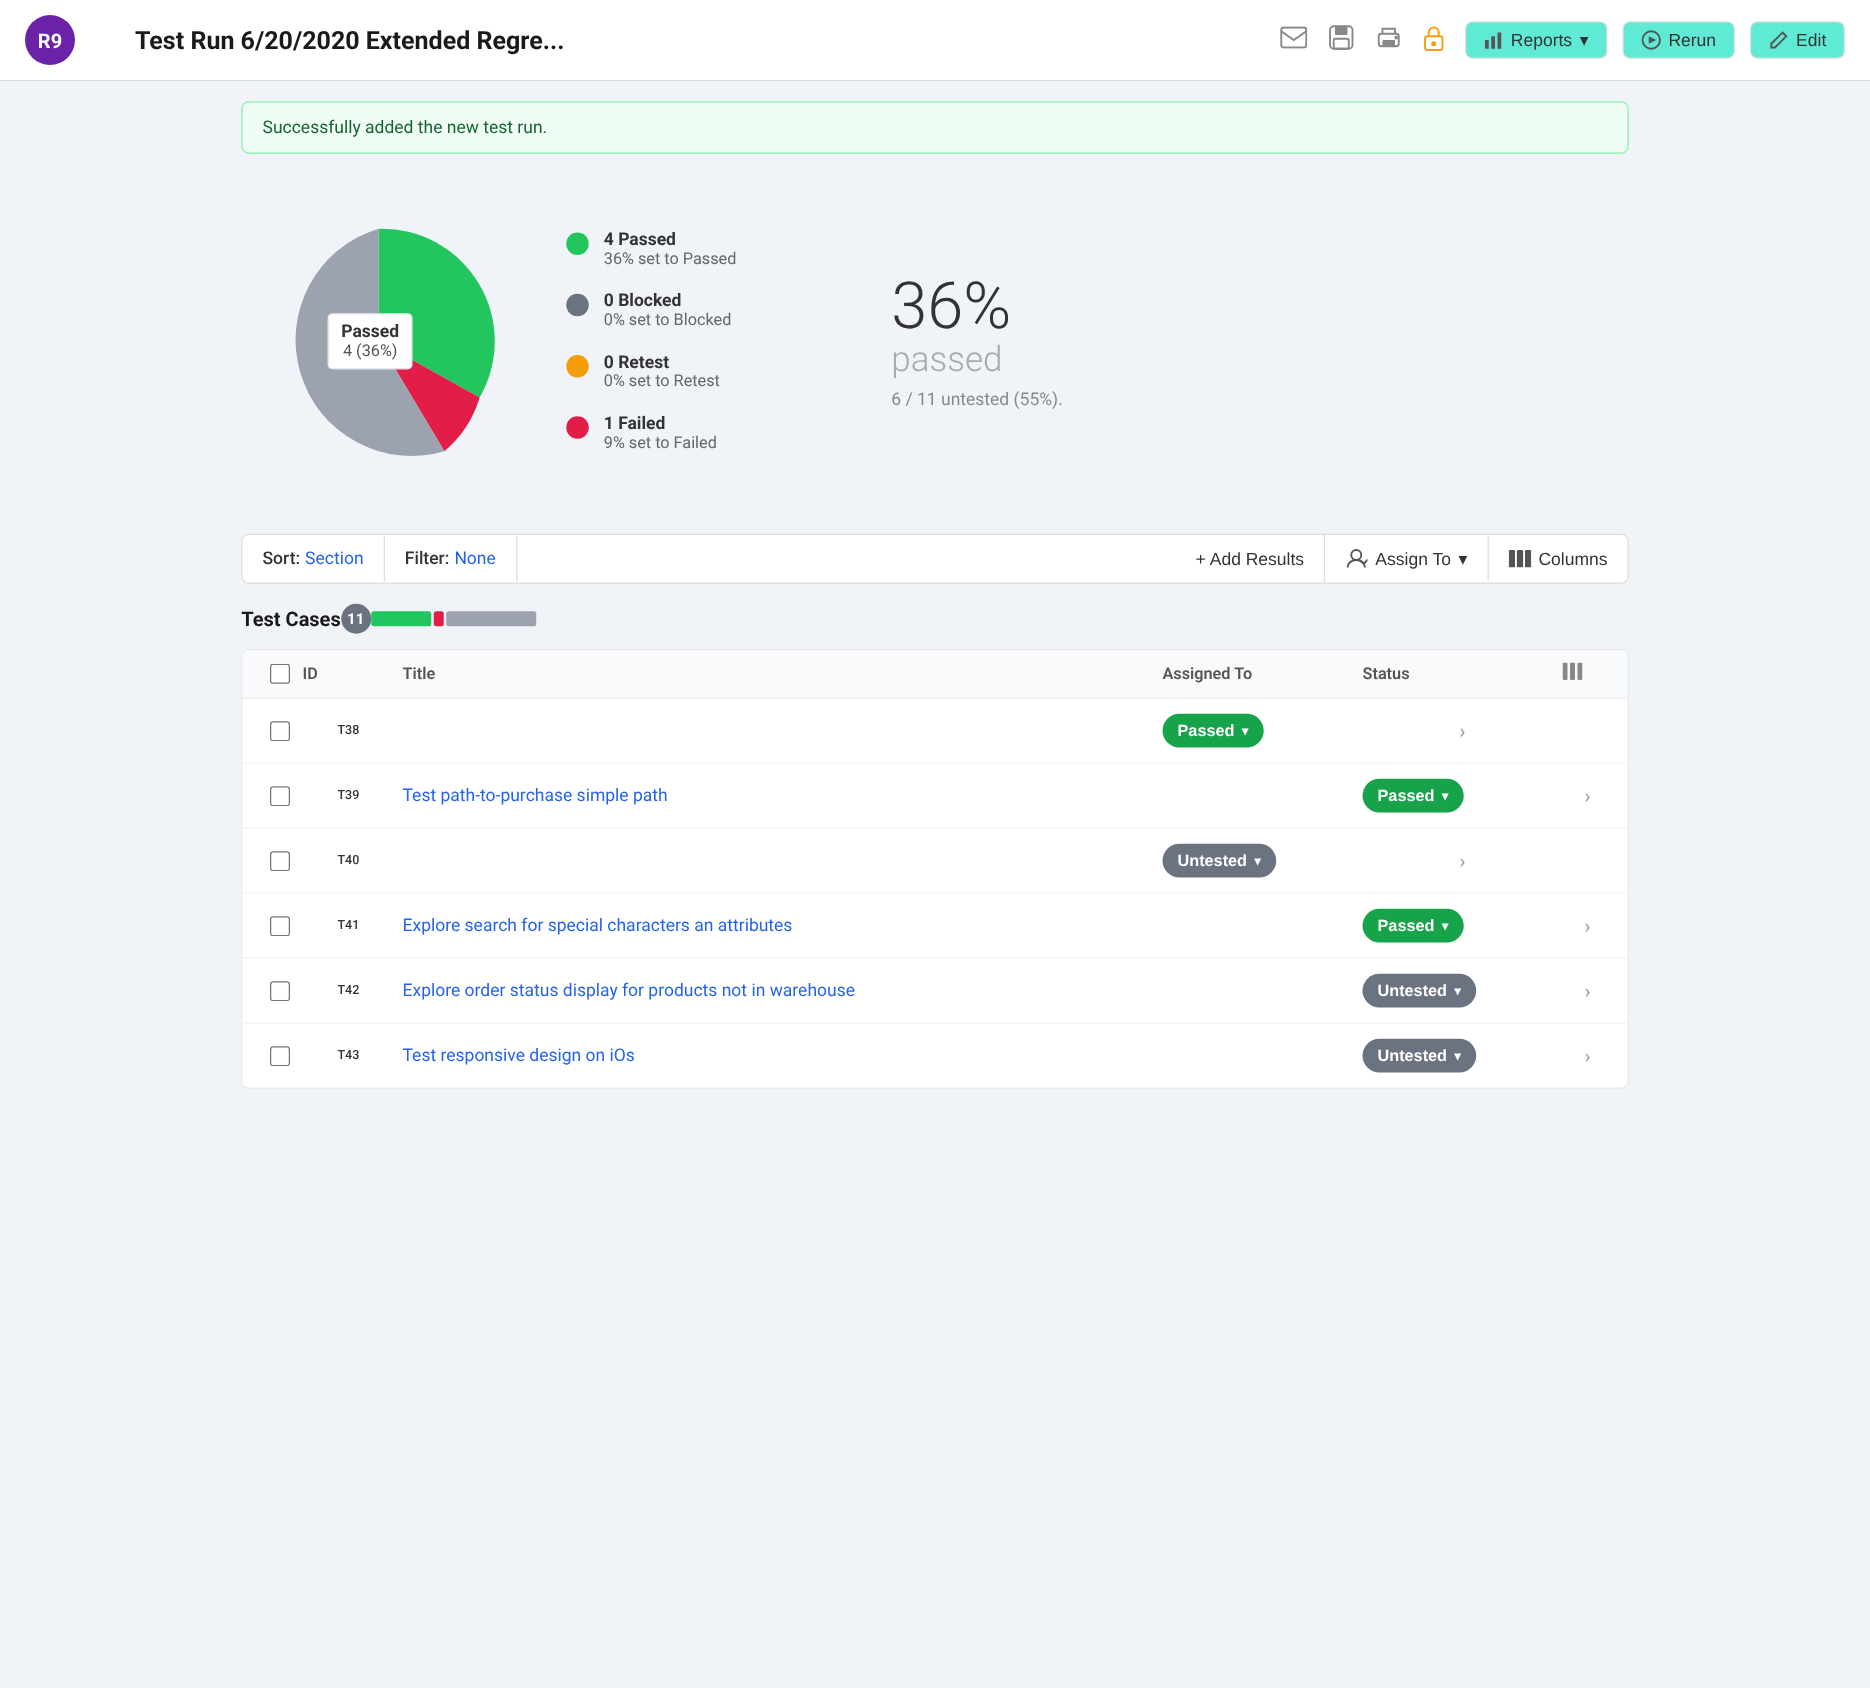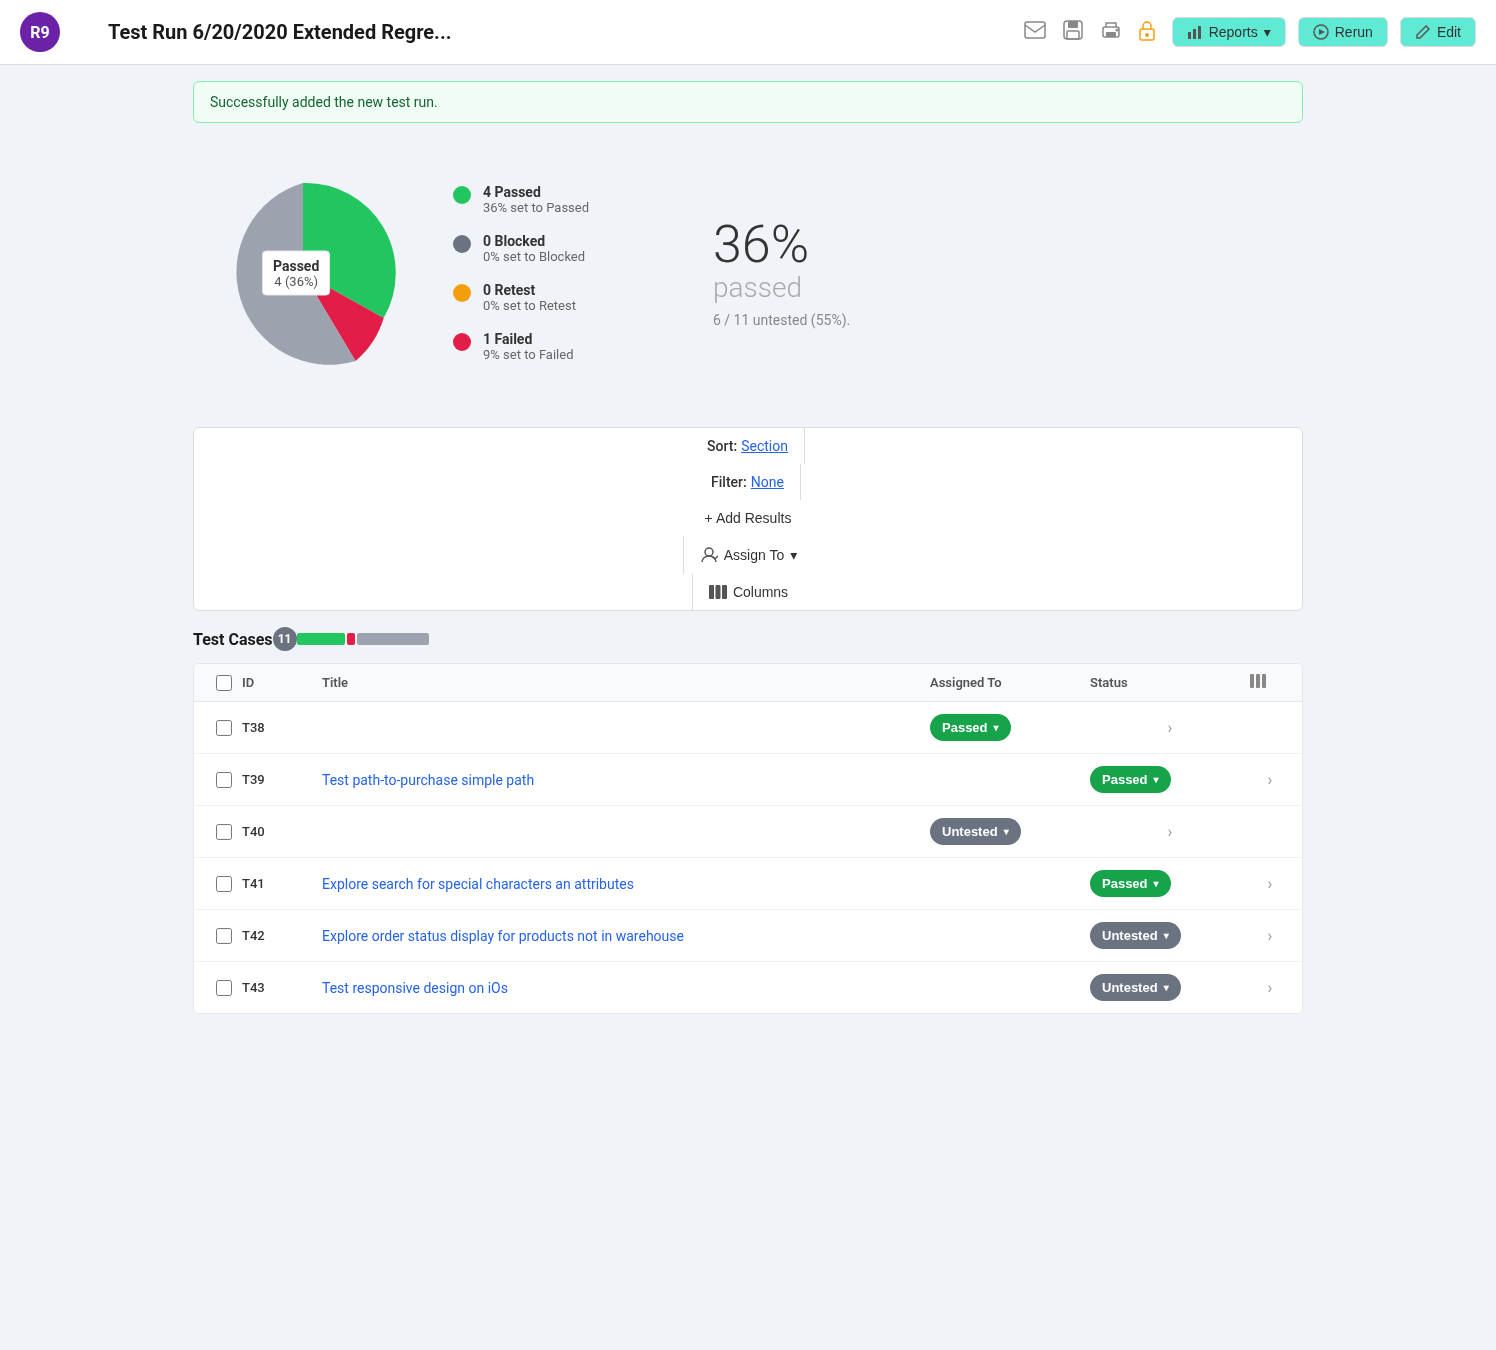--- a/index.html
+++ b/index.html
@@ -43,44 +43,44 @@
     .legend-text .legend-title { font-weight: 700; font-size: 14px; }
     .legend-text .legend-sub { font-size: 13px; color: #666; }
 
     
     .percent-box { text-align: left; }
     .percent-box .big-percent { font-size: 52px; font-weight: 300; color: #333; line-height: 1; }
     .percent-box .big-passed { font-size: 28px; color: #aaa; font-weight: 300; }
     .percent-box .untested-text { font-size: 14px; color: #888; margin-top: 8px; }
 
     
-    .toolbar { display: flex; align-items: center; gap: 0; background: #fff; border: 1px solid #ddd; border-radius: 6px; padding: 0; margin-bottom: 16px; overflow: hidden; flex-direction: column; }
+    .toolbar { display: flex; align-items: center; gap: 0; background: #fff; border: 1px solid #ddd; border-radius: 6px; padding: 0; margin-bottom: 16px; overflow: hidden; }
     .toolbar-section { display: flex; align-items: center; padding: 10px 16px; border-right: 1px solid #ddd; font-size: 14px; }
     .toolbar-section:last-child { border-right: none; }
     .toolbar-section .label { color: #333; font-weight: 500; margin-right: 4px; }
-    .toolbar-section .value { color: #2563eb; text-decoration: underline; cursor: pointer; }
+    .toolbar-section .value { color: #2563eb; cursor: pointer; }
     .toolbar-spacer { flex: 1; }
     .toolbar-btn { display: flex; align-items: center; gap: 6px; padding: 10px 16px; background: none; border: none; border-left: 1px solid #ddd; cursor: pointer; font-size: 14px; color: #333; font-weight: 500; }
     .toolbar-btn:first-of-type { border-left: none; }
 
     
     .tc-header { display: flex; align-items: center; margin-bottom: 12px; }
     .tc-title { font-weight: 700; font-size: 16px; color: #1a1a1a; }
     .tc-badge { background: #6b7280; color: #fff; border-radius: 50%; width: 24px; height: 24px; display: flex; align-items: center; justify-content: center; font-size: 12px; font-weight: 700; }
     .tc-progress { display: flex; gap: 2px; align-items: center; }
     .progress-bar { height: 12px; border-radius: 2px; }
 
     
     .table-wrap { background: #fff; border-radius: 6px; border: 1px solid #e5e7eb; overflow: hidden; }
     .table-header-row { display: grid; grid-template-columns: 36px 80px 1fr 160px 160px 40px; align-items: center; padding: 10px 12px; background: #f9fafb; border-bottom: 1px solid #e5e7eb; font-weight: 600; font-size: 13px; color: #555; }
     .table-row { display: grid; grid-template-columns: 36px 80px 1fr 160px 160px 40px; align-items: center; padding: 12px 12px; border-bottom: 1px solid #f0f0f0; background: #fff; }
     .table-row:last-child { border-bottom: none; }
     .row-check { display: flex; align-items: center; justify-content: center; }
     .row-check input { width: 16px; height: 16px; cursor: pointer; }
-    .row-id { font-size: 13px; color: #333; font-weight: 500; }
+    .row-id { font-size: 10px; color: #333; font-weight: 500; margin-left: 28px; }
     .row-title { color: #2563eb; font-size: 14px; cursor: pointer; }
     .row-assigned { color: #666; font-size: 13px; }
     .row-status { display: flex; align-items: center; gap: 0; }
     .status-badge { display: inline-flex; align-items: center; gap: 6px; padding: 6px 12px; border-radius: 20px; font-size: 13px; font-weight: 600; color: #fff; cursor: pointer; border: none; }
     .status-badge.passed { background: #16a34a; }
     .status-badge.untested { background: #6b7280; }
     .status-chevron { font-size: 10px; }
     .row-arrow { display: flex; align-items: center; justify-content: center; color: #999; font-size: 16px; cursor: pointer; }
   </style>
 </head>

